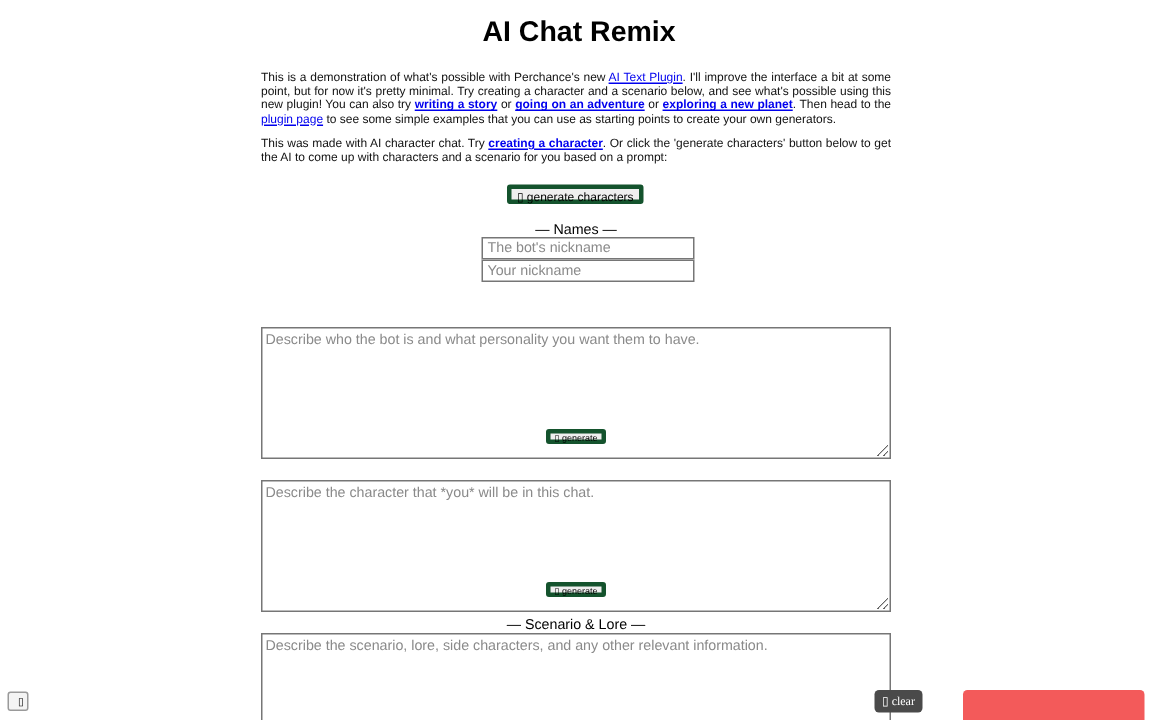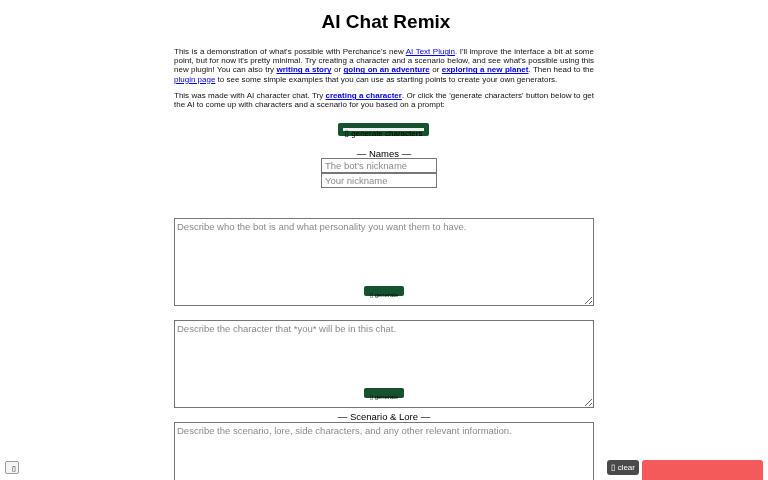--- a/index.html
+++ b/index.html
@@ -30,21 +30,21 @@
       margin: 0;
       color: #111;
     }
     .intro.p1 { top: 47px; }
     .intro.p2 { top: 91px; }
     .intro a { color: #0000ee; text-decoration: underline; }
     .intro a.bold { font-weight: bold; }
     .btn {
       font-family: "Liberation Sans", sans-serif;
       background: #efefef;
-      border: 5px solid #14532d;
+      border: 3px solid #14532d;
       border-radius: 2px;
       color: #000;
       padding: 0;
       cursor: pointer;
     }
     .gen-chars {
       position: absolute;
       left: 338px; top: 123px;
       width: 91px; height: 13px;
       font-size: 8px;
@@ -52,21 +52,21 @@
     }
     .section-label {
       position: absolute;
       left: 0; width: 768px;
       text-align: center;
       font-size: 9.5px;
     }
     .section-label b { font-weight: bold; }
     .nick {
       position: absolute;
-      left: 321px; width: 116px; height: 15px;
+      left: 321px; width: 142px; height: 15px;
       border: 1px solid #767676;
       font-family: "Liberation Sans", sans-serif;
       font-size: 9.5px;
       padding: 1px 3px;
       background: #fff;
       color: #000;
     }
     .nick::placeholder { color: #8a8a8a; }
     .ta {
       position: absolute;
@@ -89,28 +89,28 @@
       position: absolute;
       left: 5px; top: 461px;
       width: 12px; height: 13px;
       font-size: 7px; line-height: 11px;
       background: #f4f4f4;
       border: 1px solid #9a9a9a;
       border-radius: 2px;
     }
     .clear-btn {
       position: absolute;
-      left: 607px; top: 460px;
+      left: 583px; top: 460px;
       width: 32px; height: 15px;
       background: #4a4a4a;
       color: #fff;
       border: none;
       border-radius: 3px;
       font-size: 8px;
-      font-family: Liberation Sans, sans-serif;
+      font-family: Liberation Serif, serif;
       line-height: 15px;
       padding: 0;
     }
     .errors-btn {
       position: absolute;
       left: 642px; top: 460px;
       width: 121px; height: 15px;
       background: #f35a5a;
       color: #fff;
       border: none;

